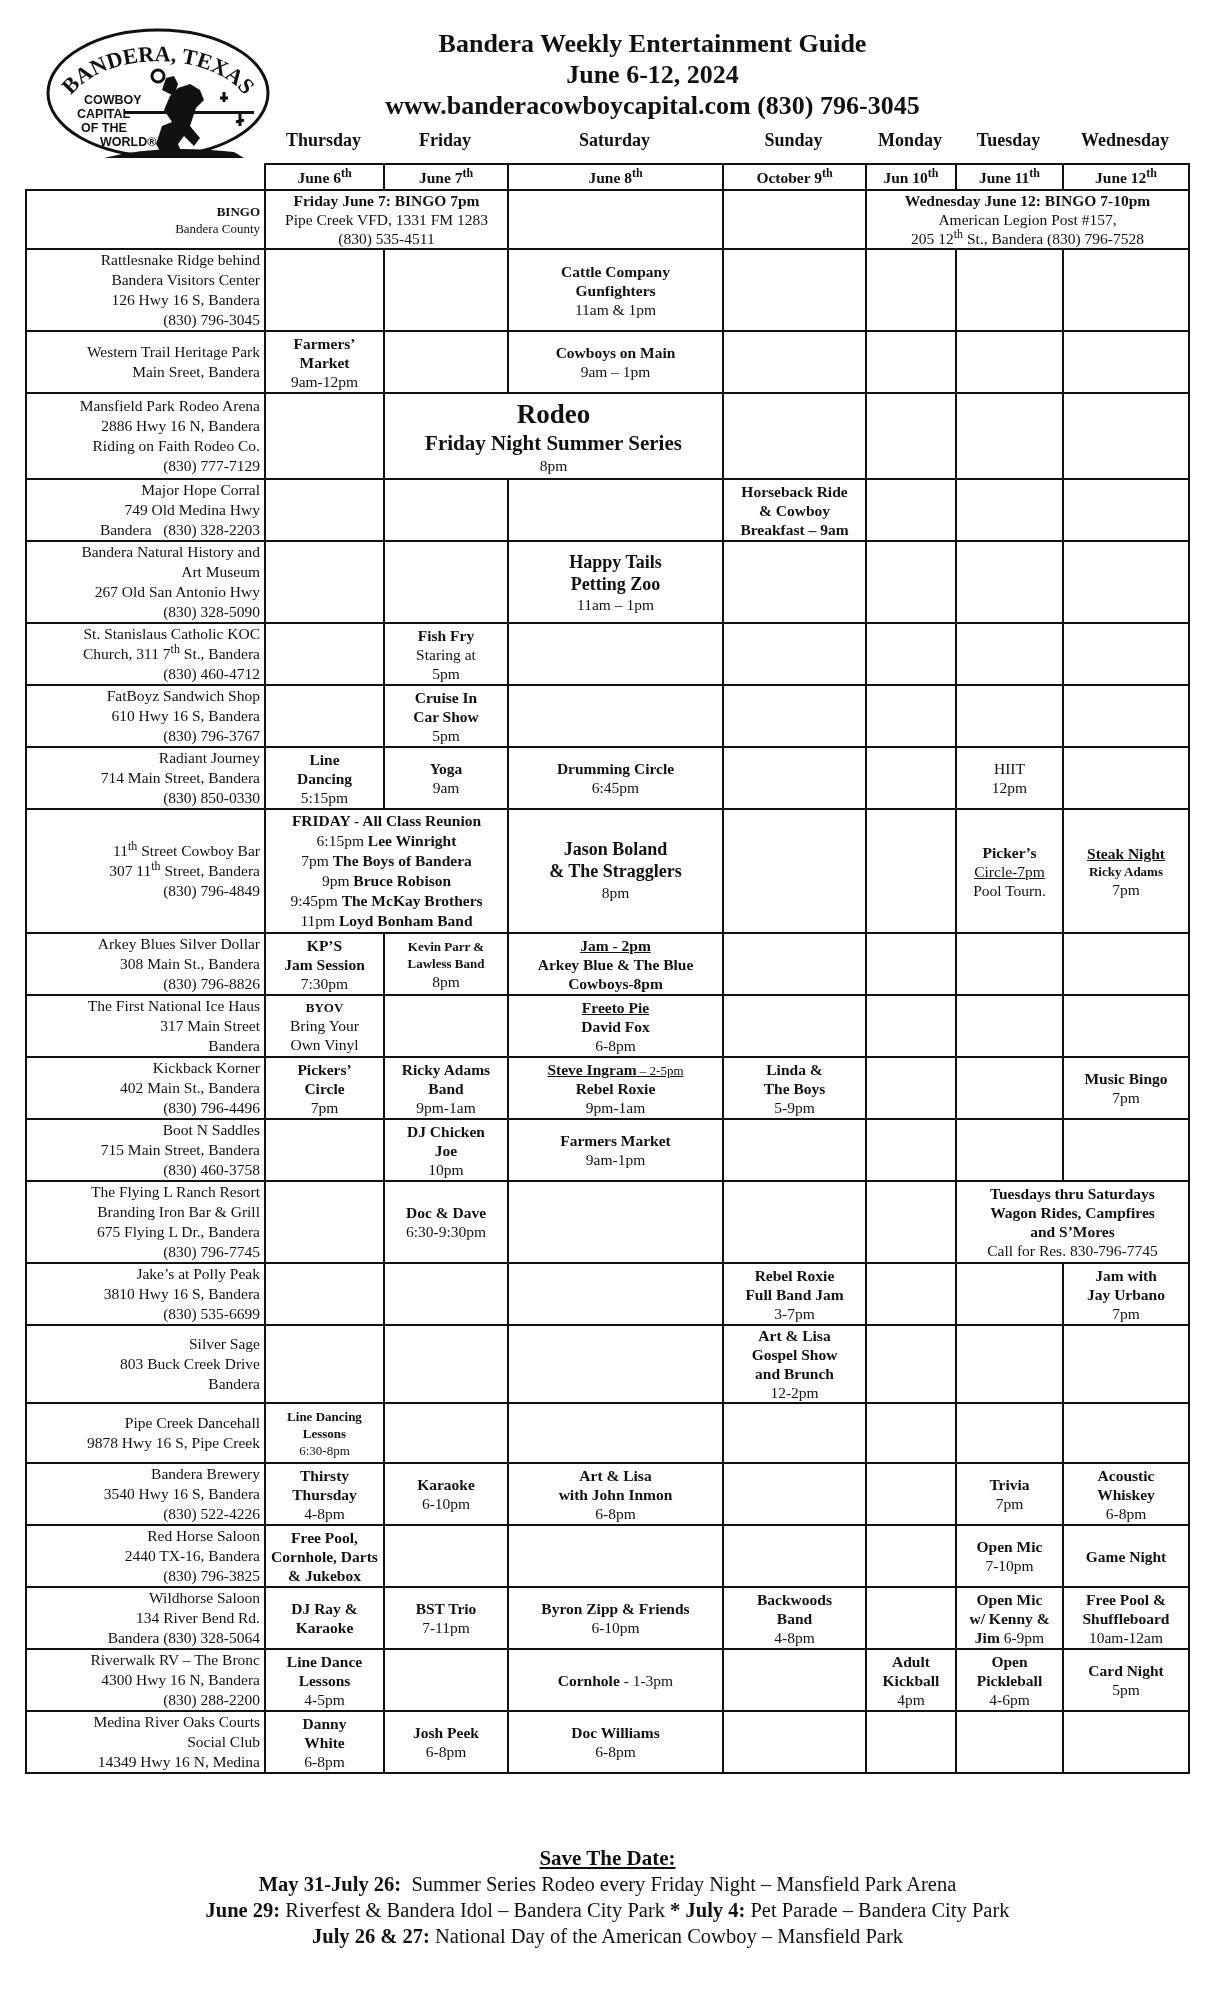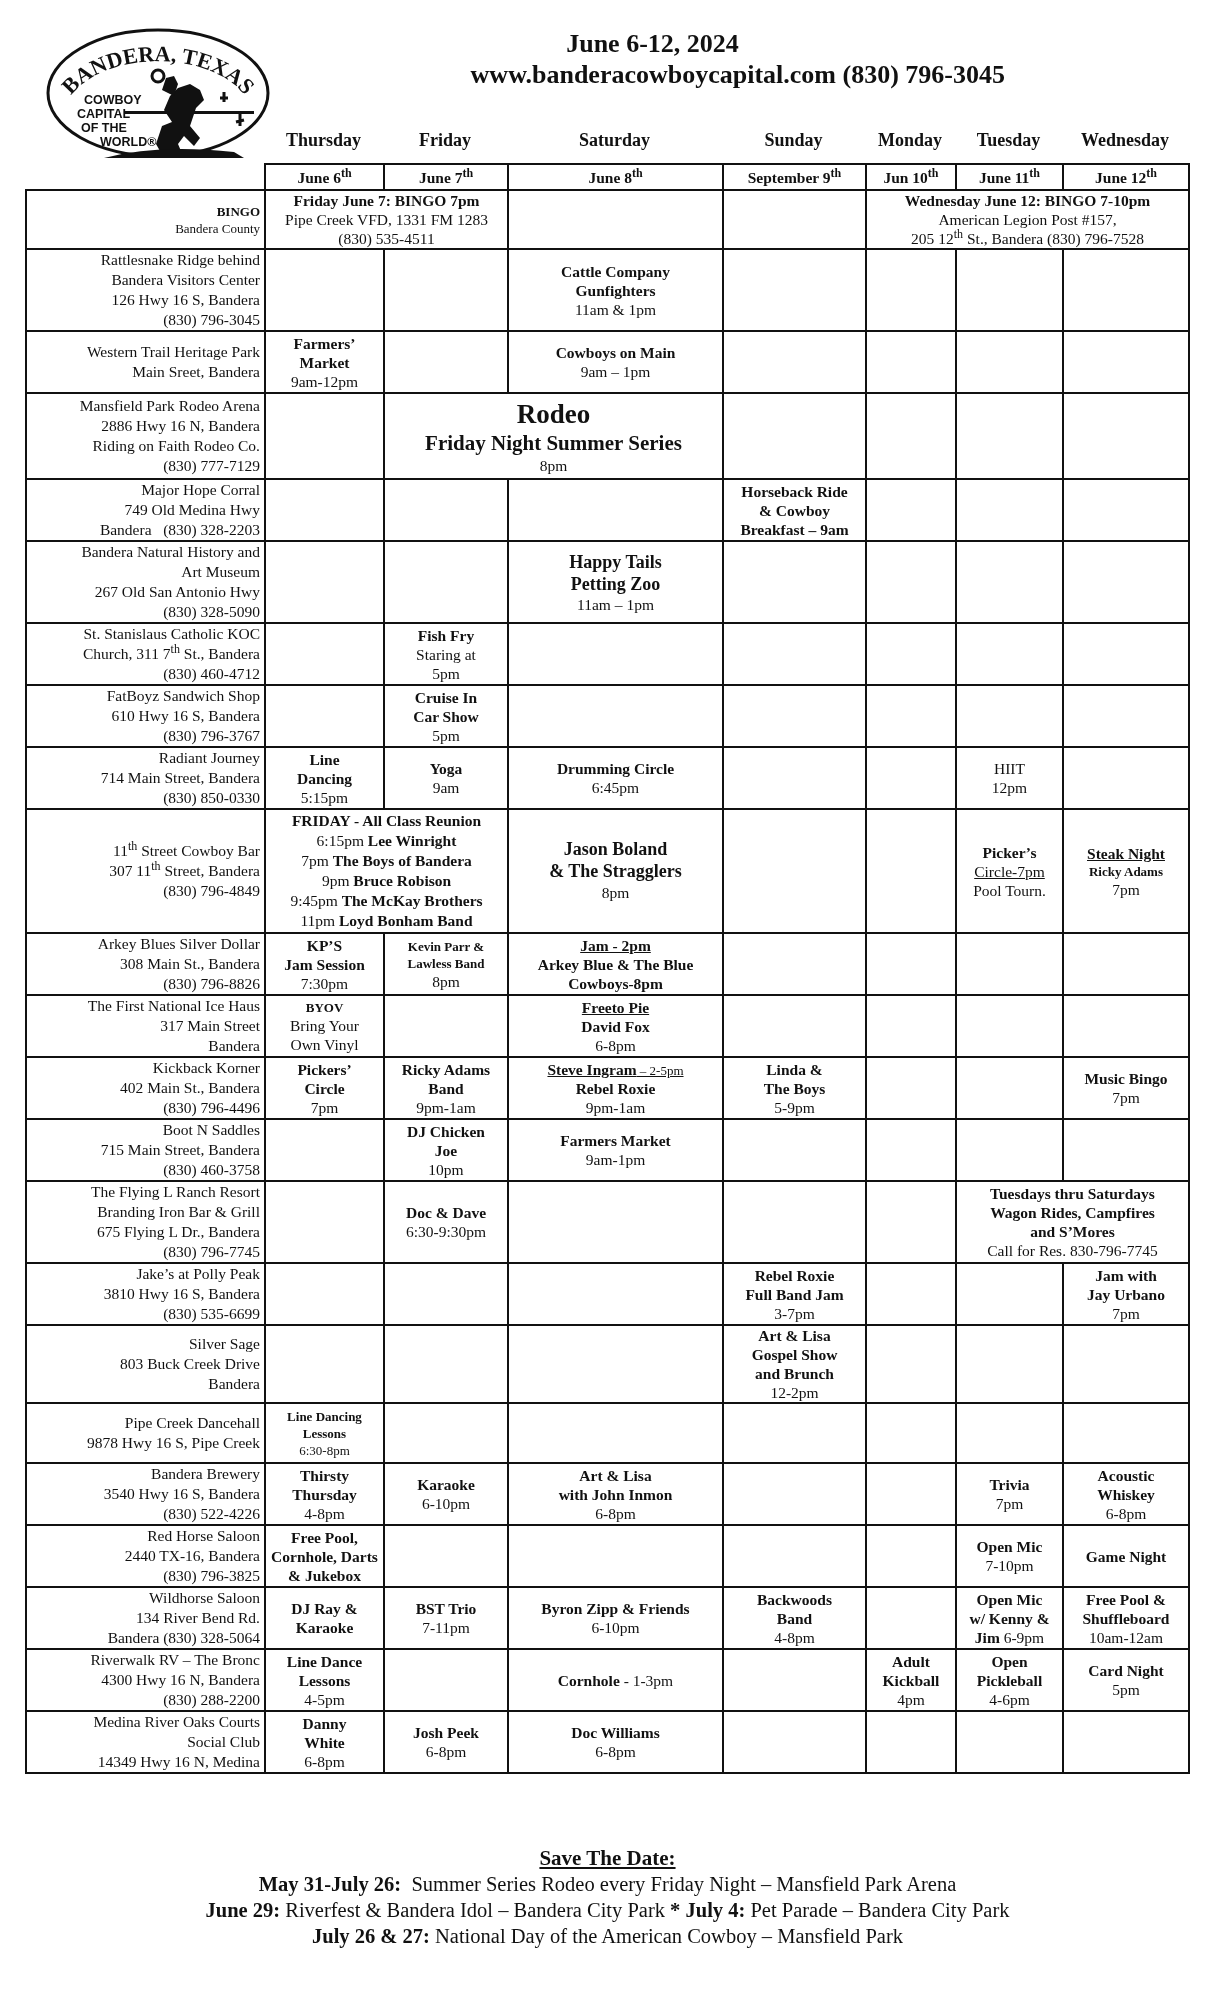--- a/index.html
+++ b/index.html
@@ -1,20 +1,20 @@
 <!DOCTYPE html>
 <html><head>
 <meta charset="utf-8">
 <style>
   html, body { margin:0; padding:0; background:#fff; }
   body { width:1215px; height:2000px; position:relative; font-family:"Liberation Serif","DejaVu Serif",serif; color:#111; overflow:hidden; }
   .logo { position:absolute; left:44px; top:26px; width:228px; height:135px; }
   .title-block { position:absolute; left:300px; top:28px; width:705px; text-align:center; font-weight:bold; }
   .title-line { display:block; font-size:26px; line-height:31px; }
-  .title-line.url { font-size:26px;text-align:right; }
+  .title-line.url { font-size:26px; }
   .days { position:absolute; top:130px; left:264px; width:924px; height:24px; }
   .day { position:absolute; top:0; text-align:center; font-size:18px; font-weight:bold; }
   table.grid { position:absolute; border-collapse:collapse; table-layout:fixed; }
   table.grid td { border:2px solid #111; padding:0 4px; vertical-align:middle; text-align:center; font-size:15.5px; line-height:19px; overflow:hidden; }
   table.grid td.venue { text-align:right; padding-left:10px; font-size:15.5px; line-height:20px; }
   .hdr { top:163px; left:264px; }
   .hdr td { height:24px; font-weight:bold; font-size:16px; }
   .main { top:189px; left:25px; }
   .b { font-weight:bold; }
   .u { text-decoration:underline; }
@@ -47,20 +47,21 @@
     <rect x="80" y="85" width="130" height="3" fill="#111"></rect>
     <path d="M120 132 L112 118 L118 100 L128 96 L120 84 L126 70 L134 62 L146 58 L156 64 L160 74 L152 82 L146 100 L156 112 L150 120 L140 110 L134 118 L140 132 Z" fill="#111"></path>
     <path d="M118 64 L122 52 L130 50 L134 58 L130 70 Z" fill="#111"></path>
     <circle cx="114" cy="50" r="6" fill="none" stroke="#111" stroke-width="3"></circle>
     <path d="M60 132 Q114 118 190 126 L200 132 Z" fill="#111"></path>
     <path d="M180 76 l0 -10 M176 72 l8 0 M196 100 l0 -12 M192 96 l8 -2" stroke="#111" stroke-width="3"></path>
   </svg>
 </div>
 
 <div class="title-block">
+  <span class="title-line">Bandera Weekly Entertainment Guide</span>
   <span class="title-line">June 6-12, 2024</span>
   <span class="title-line url">www.banderacowboycapital.com (830) 796-3045</span>
 </div>
 
 <div class="days">
   <span class="day" style="left:0;width:119px">Thursday</span>
   <span class="day" style="left:119px;width:124px">Friday</span>
   <span class="day" style="left:243px;width:215px">Saturday</span>
   <span class="day" style="left:458px;width:143px">Sunday</span>
   <span class="day" style="left:601px;width:90px">Monday</span>
@@ -76,21 +77,21 @@
       <col style="width:143px">
       <col style="width:90px">
       <col style="width:107px">
       <col style="width:126px">
     </colgroup>
   <tbody>
       <tr>
     <td><span>June 6</span><sup>th</sup></td>
     <td><span>June 7</span><sup>th</sup></td>
     <td><span>June 8</span><sup>th</sup></td>
-    <td><span>September 9</span><sup>th</sup></td>
+    <td><span>October 9</span><sup>th</sup></td>
     <td><span>Jun 10</span><sup>th</sup></td>
     <td><span>June 11</span><sup>th</sup></td>
     <td><span>June 12</span><sup>th</sup></td>
   </tr>
 </tbody>
   </table>
 
 <table class="grid main">
   <colgroup>
       <col style="width:239px">

